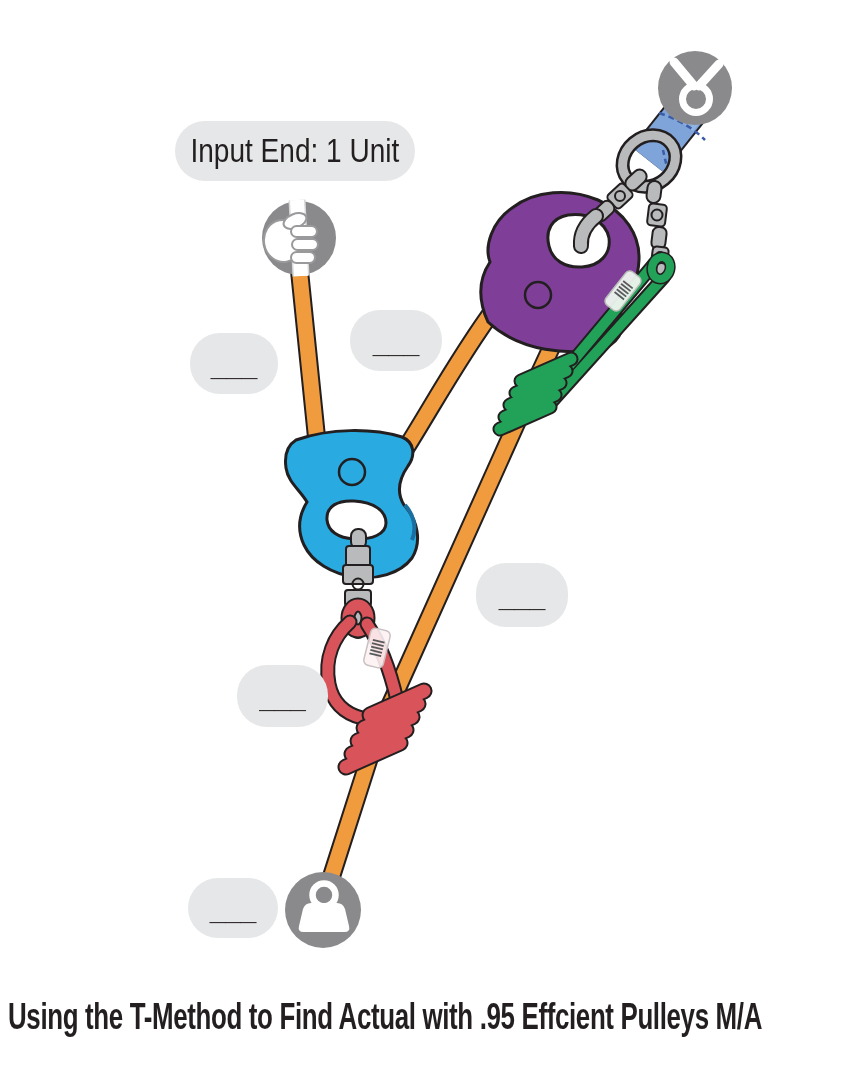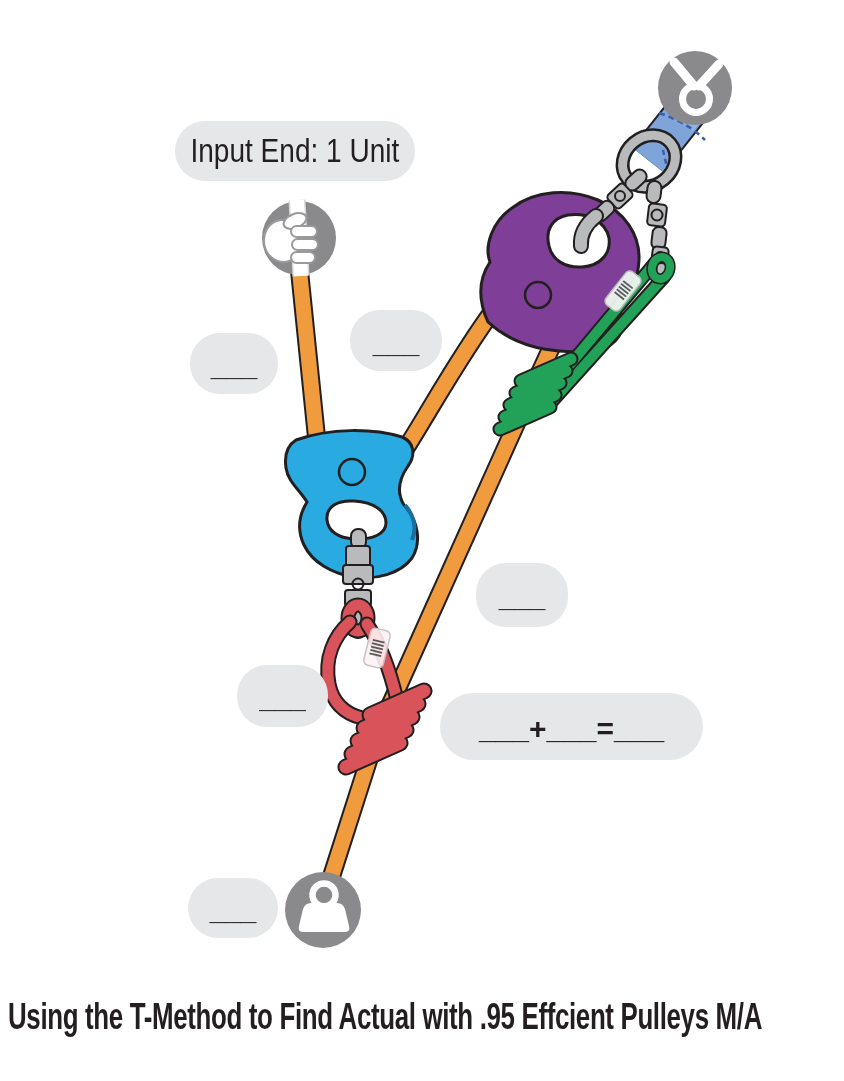--- a/index.html
+++ b/index.html
@@ -256,22 +256,19 @@
   </div>
 
   <div class="pill blank-pill" style="left:476px;top:563px;width:92px;height:64px;">
     <span class="txt">___</span>
   </div>
 
   <div class="pill blank-pill" style="left:237px;top:665px;width:91px;height:62px;">
     <span class="txt">___</span>
   </div>
 
-  <div class="pill eq-pill" style="left:440px;top:693px;width:263px;height:67px;">
-    <span class="txt">___+___=___</span>
-  </div>
 
   <div class="pill blank-pill" style="left:188px;top:878px;width:90px;height:60px;">
     <span class="txt">___</span>
   </div>
 
   <div id="caption">Using the T-Method to Find Actual with .95 Effcient Pulleys M/A</div>
 </div>
 
 </body></html>

